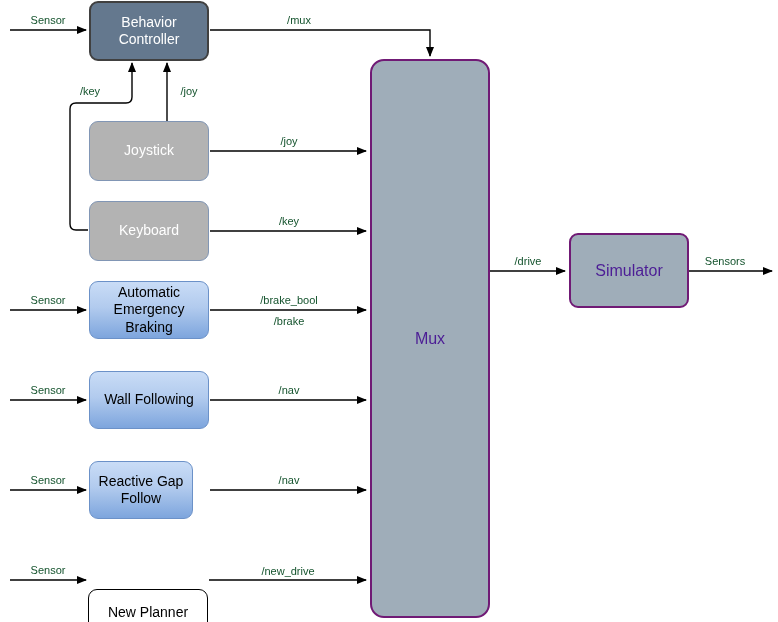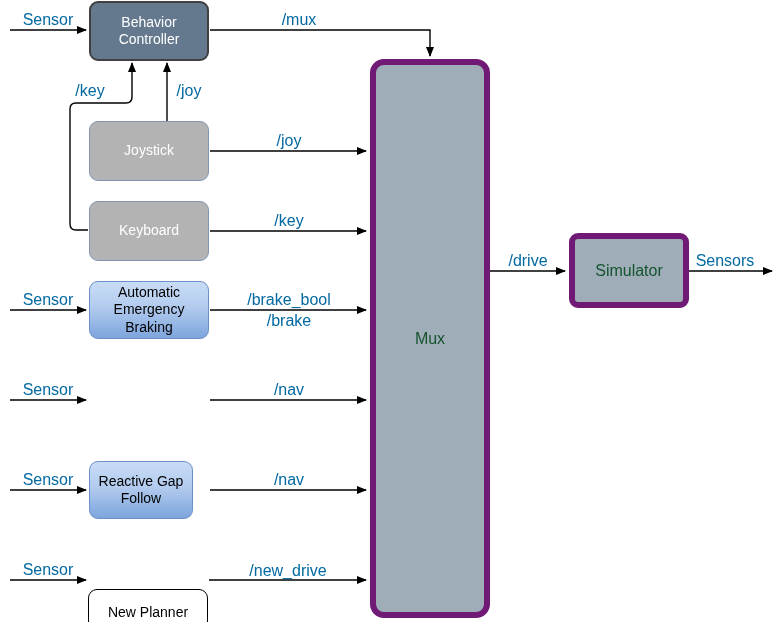--- a/index.html
+++ b/index.html
@@ -39,22 +39,22 @@
   
   .style-dark {
     background: #64788e;
     border: 2px solid #404040;
     color: #ffffff;
     font-size: 14px;
   }
   
   .style-steel {
     background: #9fadb9;
-    border: 6px solid #701a75;
-    color: #14532d;
+    border: 2px solid #701a75;
+    color: #4c1d95;
     font-size: 16px;
   }
   
   .style-gray {
     background: #b3b3b3;
     border: 1px solid #8196b5;
     color: #ffffff;
     font-size: 14px;
   }
   
@@ -66,22 +66,22 @@
   }
   
   .style-white {
     background: #ffffff;
     border: 1px solid #000000;
     color: #000000;
     font-size: 14px;
   }
   .edge-label {
     position: absolute;
-    font-size: 16px;
-    color: #0369a1;
+    font-size: 11px;
+    color: #14532d;
     white-space: nowrap;
     text-align: center;
     transform: translate(-50%, -50%);
     pointer-events: none;
   }
 </style>
 </head>
 <body>
 
 <div id="diagram-root">
@@ -136,20 +136,23 @@
   <div class="node-box style-gray" style="left:89px; top:201px; width:120px; height:60px;">
     <span>Keyboard</span>
   </div>
 
   <div class="node-box style-blue" style="left:89px; top:281px; width:120px; height:58px;">
     <span>Automatic
 Emergency
 Braking</span>
   </div>
 
+  <div class="node-box style-blue" style="left:89px; top:371px; width:120px; height:58px;">
+    <span>Wall Following</span>
+  </div>
 
   <div class="node-box style-blue" style="left:89px; top:461px; width:104px; height:58px;">
     <span>Reactive Gap
 Follow</span>
   </div>
 
   <div class="node-box style-white" style="left:88px; top:551px; width:120px; height:47px;margin-top:38px;">
     <span>New Planner</span>
   </div>
 

